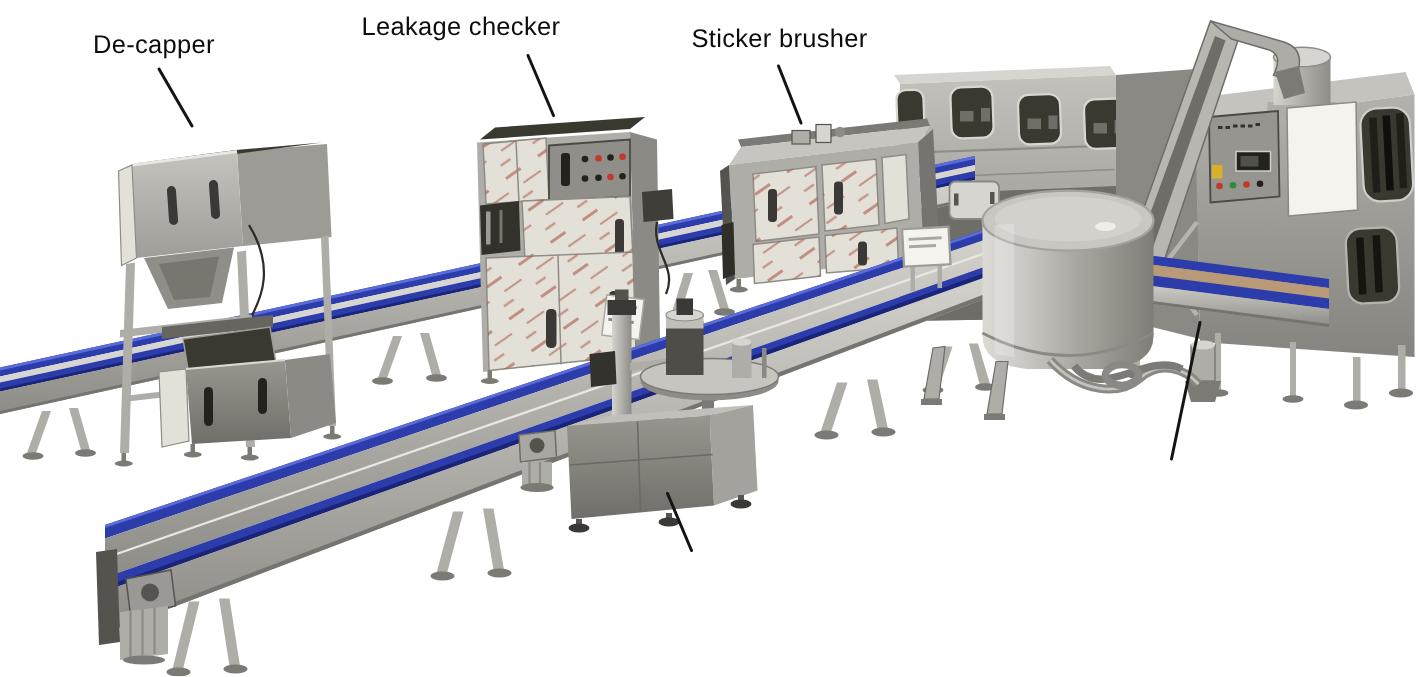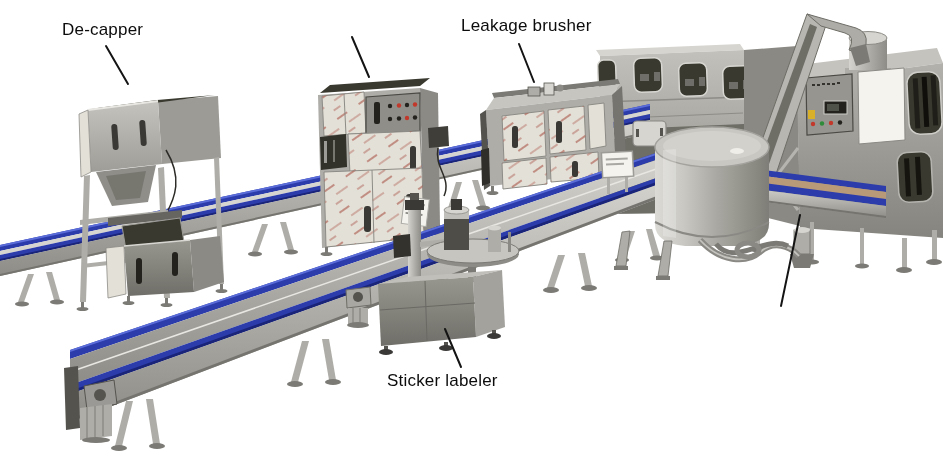--- a/index.html
+++ b/index.html
@@ -477,16 +477,16 @@
   <g>
     <line x1="106" y1="46" x2="128" y2="84" class="ledline"></line>
     <line x1="352" y1="37" x2="369" y2="77" class="ledline"></line>
     <line x1="519" y1="44" x2="534" y2="82" class="ledline"></line>
     <line x1="445" y1="329" x2="461" y2="367" class="ledline"></line>
     <line x1="800" y1="215" x2="781" y2="306" class="ledline"></line>
   </g>
 </svg>
 
 <div class="anno" style="left:62px;top:21px;">De-capper</div>
-<div class="anno" style="left:461px;top:17px;">Leakage brusher</div>
-<div class="anno" style="left:387px;top:372px;">Sticker labeler</div>
+<div class="anno" style="left:241px;top:9px;">Leakage checker</div>
+<div class="anno" style="left:461px;top:17px;">Sticker brusher</div>
 
 </div>
 
 </body></html>

